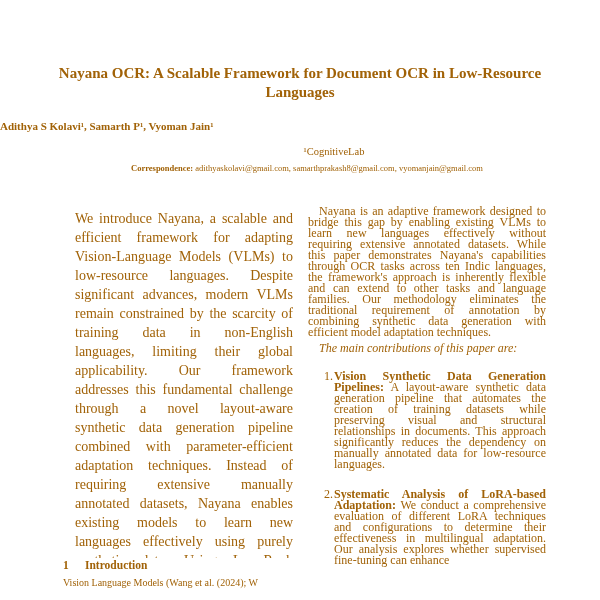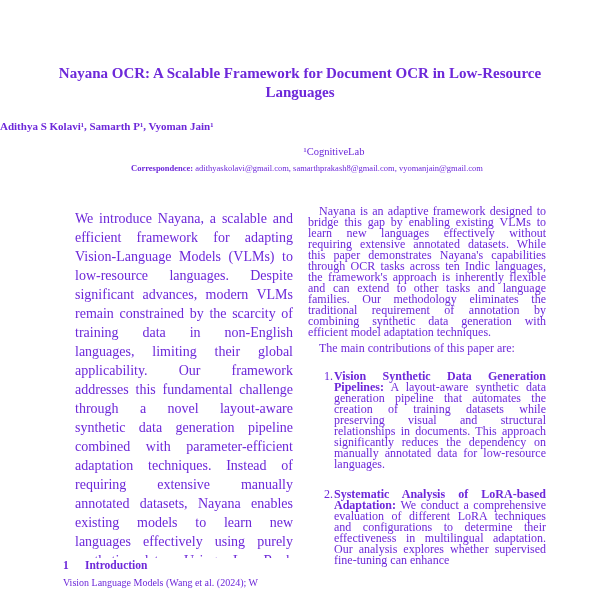--- a/index.html
+++ b/index.html
@@ -5,21 +5,21 @@
   html, body {
     margin: 0;
     padding: 0;
     background: #e8e8e8;
   }
   .page {
     position: relative;
     width: 600px;
     height: 600px;
     background: #ffffff;
-    color: #6d28d9;
+    color: #a16207;
     font-family: "Liberation Serif", "DejaVu Serif", serif;
     overflow: hidden;
     margin: 0 auto;
   }
   .paper-title {
     position: absolute;
     top: 64px;
     left: 50%;
     transform: translateX(-50%);
     width: 505px;
@@ -110,20 +110,21 @@
     text-align: justify;
   }
   .col-right .p1 {
     margin: 0;
     padding-top: 6px;
     text-indent: 11px;
   }
   .col-right .p2 {
     margin: 5px 0 0;
     text-indent: 11px;
+    font-style: italic;
   }
   .contrib-list {
     margin-top: 17px;
   }
   .contrib-item {
     display: flex;
   }
   .contrib-item + .contrib-item {
     margin-top: 19px;
   }

